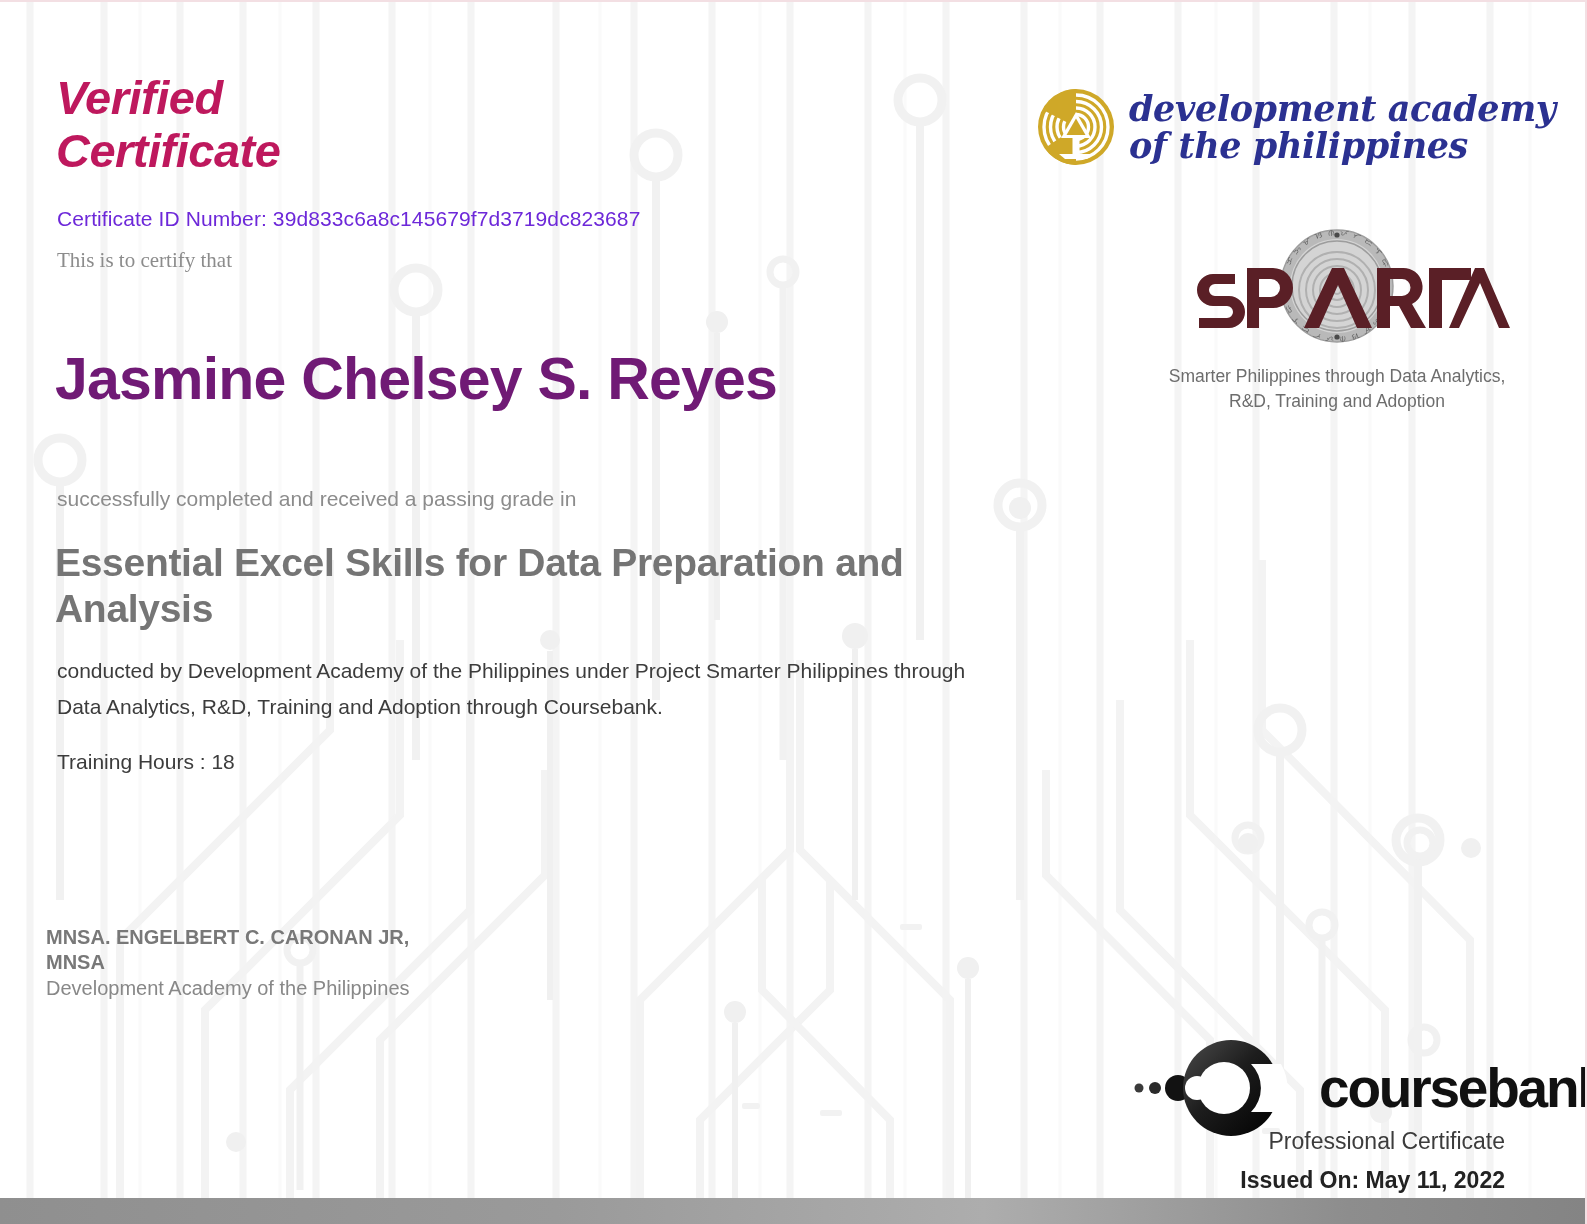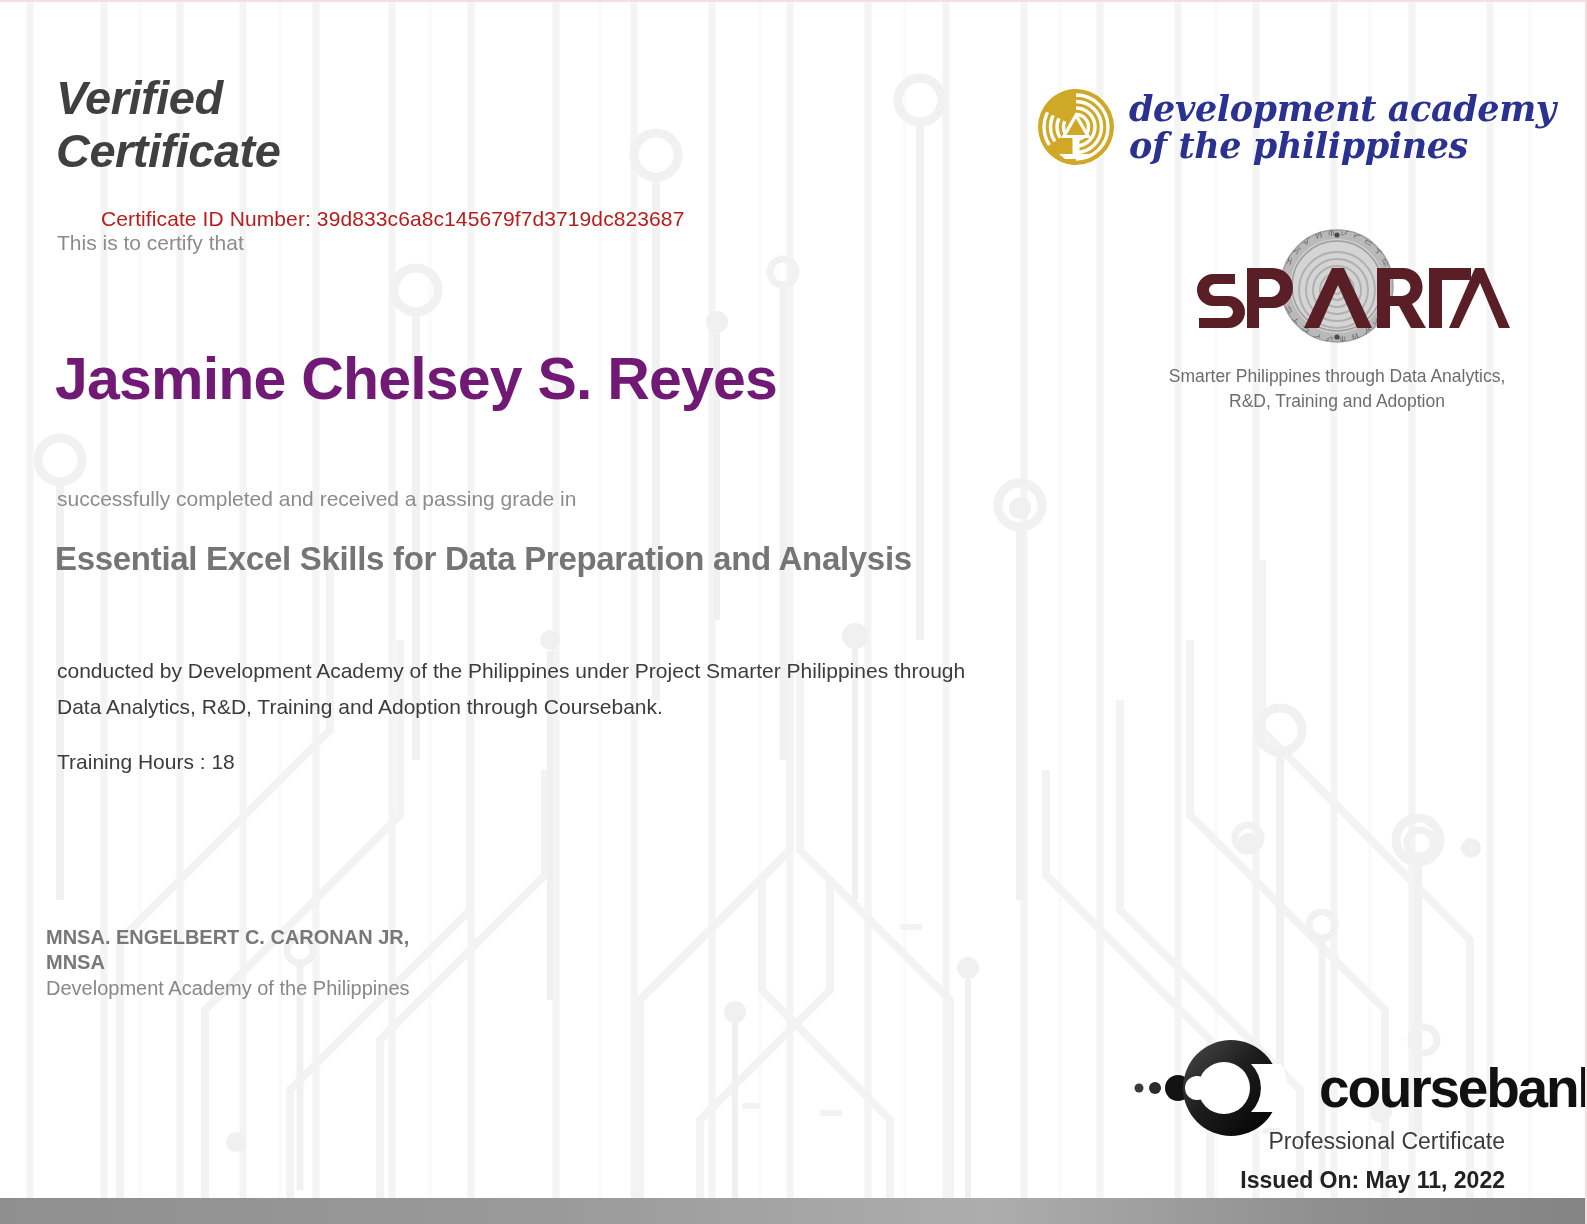--- a/index.html
+++ b/index.html
@@ -52,38 +52,38 @@
   .content { position: relative; z-index: 20; }
 
   
   .verified-heading {
     position: absolute;
     left: 56px; top: 72px;
     font-size: 47px;
     line-height: 1.12;
     font-style: italic;
     font-weight: 700;
-    color: #404040;
+    color: #be185d;
     letter-spacing: -0.5px;
     white-space: pre-line;
   }
 
   .cert-id {
     position: absolute;
     left: 57px; top: 207px;
     font-size: 21px;
-    color: #b91c1c;
+    color: #6d28d9;
     letter-spacing: 0.1px;
-    margin-left: 44px;
   }
   .certify-line {
     position: absolute;
-    left: 57px; top: 231px;
+    left: 57px; top: 248px;
     font-size: 21px;
     color: #8c8c8c;
+    font-family: Liberation Serif, serif;
   }
 
   .recipient-name {
     position: absolute;
     left: 55px; top: 345px;
     font-size: 59px;
     font-weight: 700;
     color: #701a75;
     letter-spacing: -0.8px;
   }
@@ -92,21 +92,21 @@
     position: absolute;
     left: 57px; top: 487px;
     font-size: 21px;
     color: #8c8c8c;
   }
 
   .course-title {
     position: absolute;
     left: 55px; top: 540px;
     width: 930px;
-    font-size: 33px;
+    font-size: 39px;
     line-height: 1.18;
     font-weight: 700;
     color: #757575;
     letter-spacing: -0.3px;
   }
 
   .conducted-by {
     position: absolute;
     left: 57px; top: 653px;
     width: 935px;

